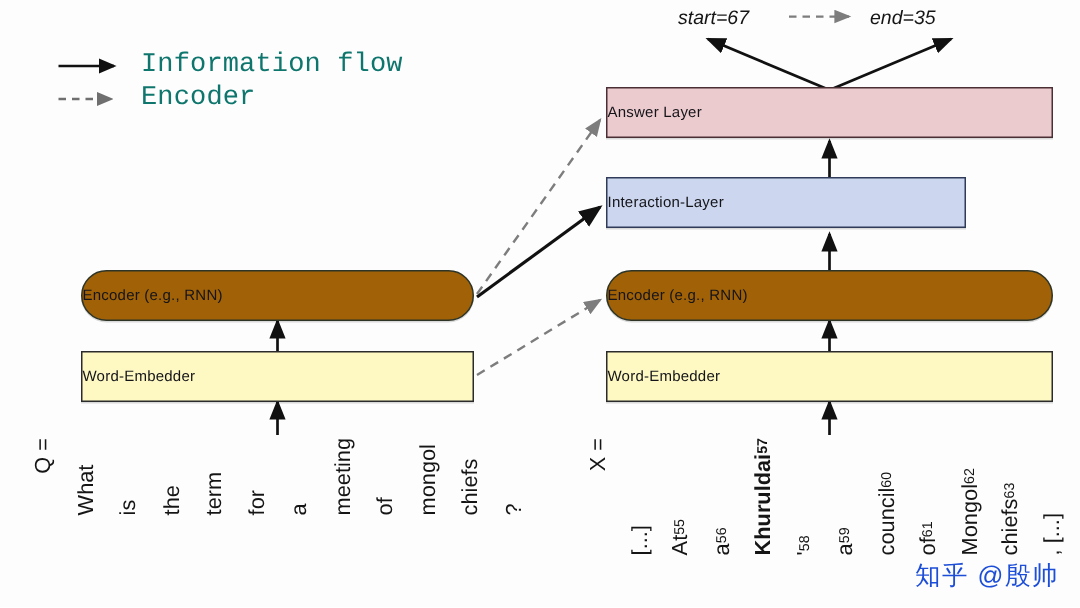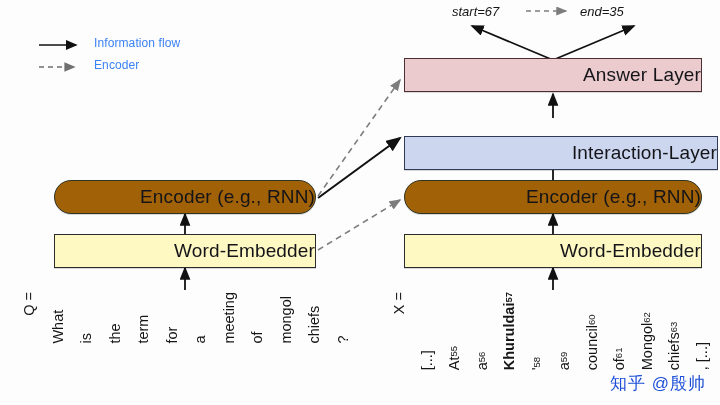--- a/index.html
+++ b/index.html
@@ -29,36 +29,37 @@
     align-items: center;
     height: 22px;
   }
   .legend-sample {
     width: 46px;
     height: 12px;
     flex: 0 0 46px;
     position: relative;
   }
   .legend-label {
-    font-size: 12px;
-    color: #3b82f6;
+    font-size: 18px;
+    color: #0f766e;
     white-space: nowrap;
     margin-left: 10px;
     letter-spacing: .1px;
+    font-family: Liberation Mono, monospace;
   }
 
   
   .layer-box {
     position: absolute;
     box-sizing: border-box;
     border: 1.6px solid #2b2b33;
     display: flex;
     align-items: center;
-    justify-content: flex-end;
-    font-size: 19px;
+    justify-content: flex-start;
+    font-size: 10px;
     letter-spacing: .15px;
     color: #141419;
     box-shadow: 0 1px 0 rgba(0,0,0,.14);
   }
   .box-answer      { background: #eccbcf; border-color: #4a2f35; }
   .box-interaction { background: #ccd7ef; border-color: #2f3b58; }
   .box-encoder     { background: #a16207; border-color: #2e3526; border-radius: 17px; }
   .box-embedder    { background: #fef9c3; border-color: #2b2b2b; }
 
   
@@ -185,21 +186,21 @@
     <line x1="526" y1="11" x2="566" y2="11" stroke="#7d7d7d" stroke-width="1.5" stroke-dasharray="5,4" marker-end="url(#ahd)"></line>
   </svg>
 
   <div class="span-label" style="left:452px; top:4px;">start=67</div>
   <div class="span-label" style="left:580px; top:4px;">end=35</div>
 
   <div class="layer-box box-answer" style="left:404px; top:58px; width:298px; height:34px;">
     <span>Answer Layer</span>
   </div>
 
-  <div class="layer-box box-interaction" style="left:404px; top:118px; width:314px; height:34px;margin-top:18px;">
+  <div class="layer-box box-interaction" style="left:404px; top:118px; width:240px; height:34px;">
     <span>Interaction-Layer</span>
   </div>
 
   <div class="layer-box box-encoder" style="left:404px; top:180px; width:298px; height:34px;">
     <span>Encoder (e.g., RNN)</span>
   </div>
 
   <div class="layer-box box-embedder" style="left:404px; top:234px; width:298px; height:34px;">
     <span>Word-Embedder</span>
   </div>

